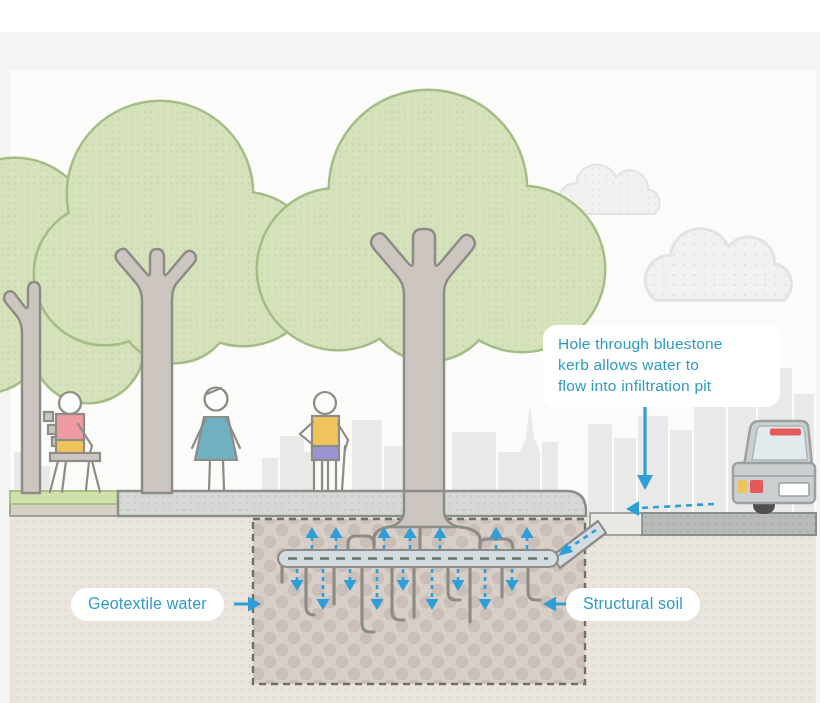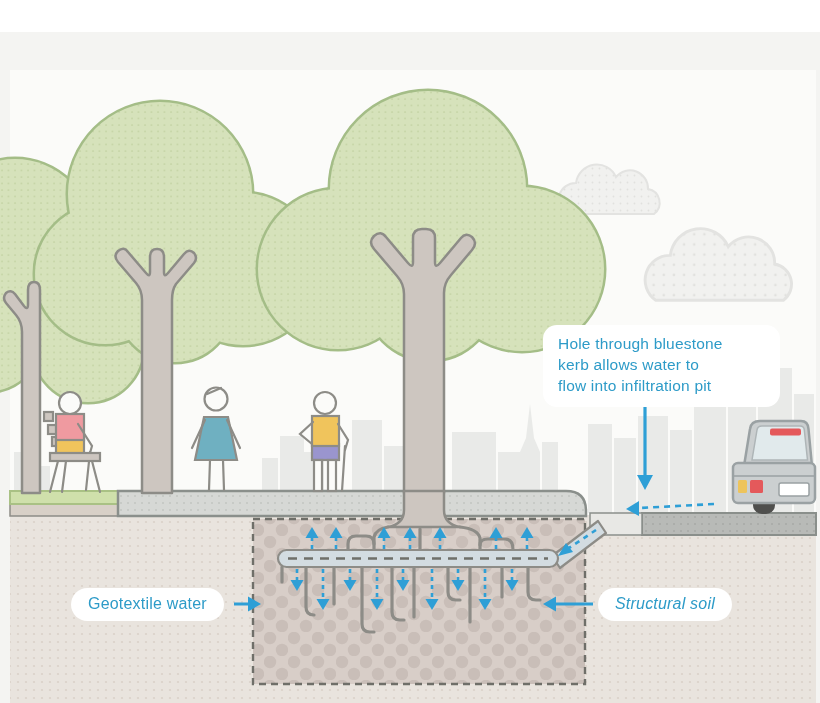--- a/index.html
+++ b/index.html
@@ -5,21 +5,21 @@
   html,body{margin:0;padding:0;}
   body{font-family:"Liberation Sans",sans-serif;}
   .stage{position:relative;width:820px;height:703px;background:#f4f4f2;overflow:hidden;margin-top:32px;}
   .stage svg{position:absolute;left:0;top:0;}
   .callout{position:absolute;background:#ffffff;color:#2D9BC8;z-index:5;
            font-family:"Liberation Sans",sans-serif;letter-spacing:.2px;}
   .note{left:543px;top:293px;width:208px;border-radius:14px;padding:9px 14px 11px 15px;
         font-size:15.5px;line-height:1.34;white-space:pre-line;font-weight:500;}
   .pill{border-radius:30px;padding:7px 17px 8px;font-size:16px;white-space:nowrap;font-weight:500;}
   .pill.geo{left:71px;top:556px;}
-  .pill.struct{left:598px;top:556px;font-style:italic;}
+  .pill.struct{left:566px;top:556px;}
 </style>
 </head>
 <body>
 
 <div class="stage">
 
 <svg width="820" height="703" viewBox="0 0 820 703">
   <defs>
     <pattern id="patSoil" patternUnits="userSpaceOnUse" width="8" height="8">
       <rect width="8" height="8" fill="#E9E4DE"></rect>

